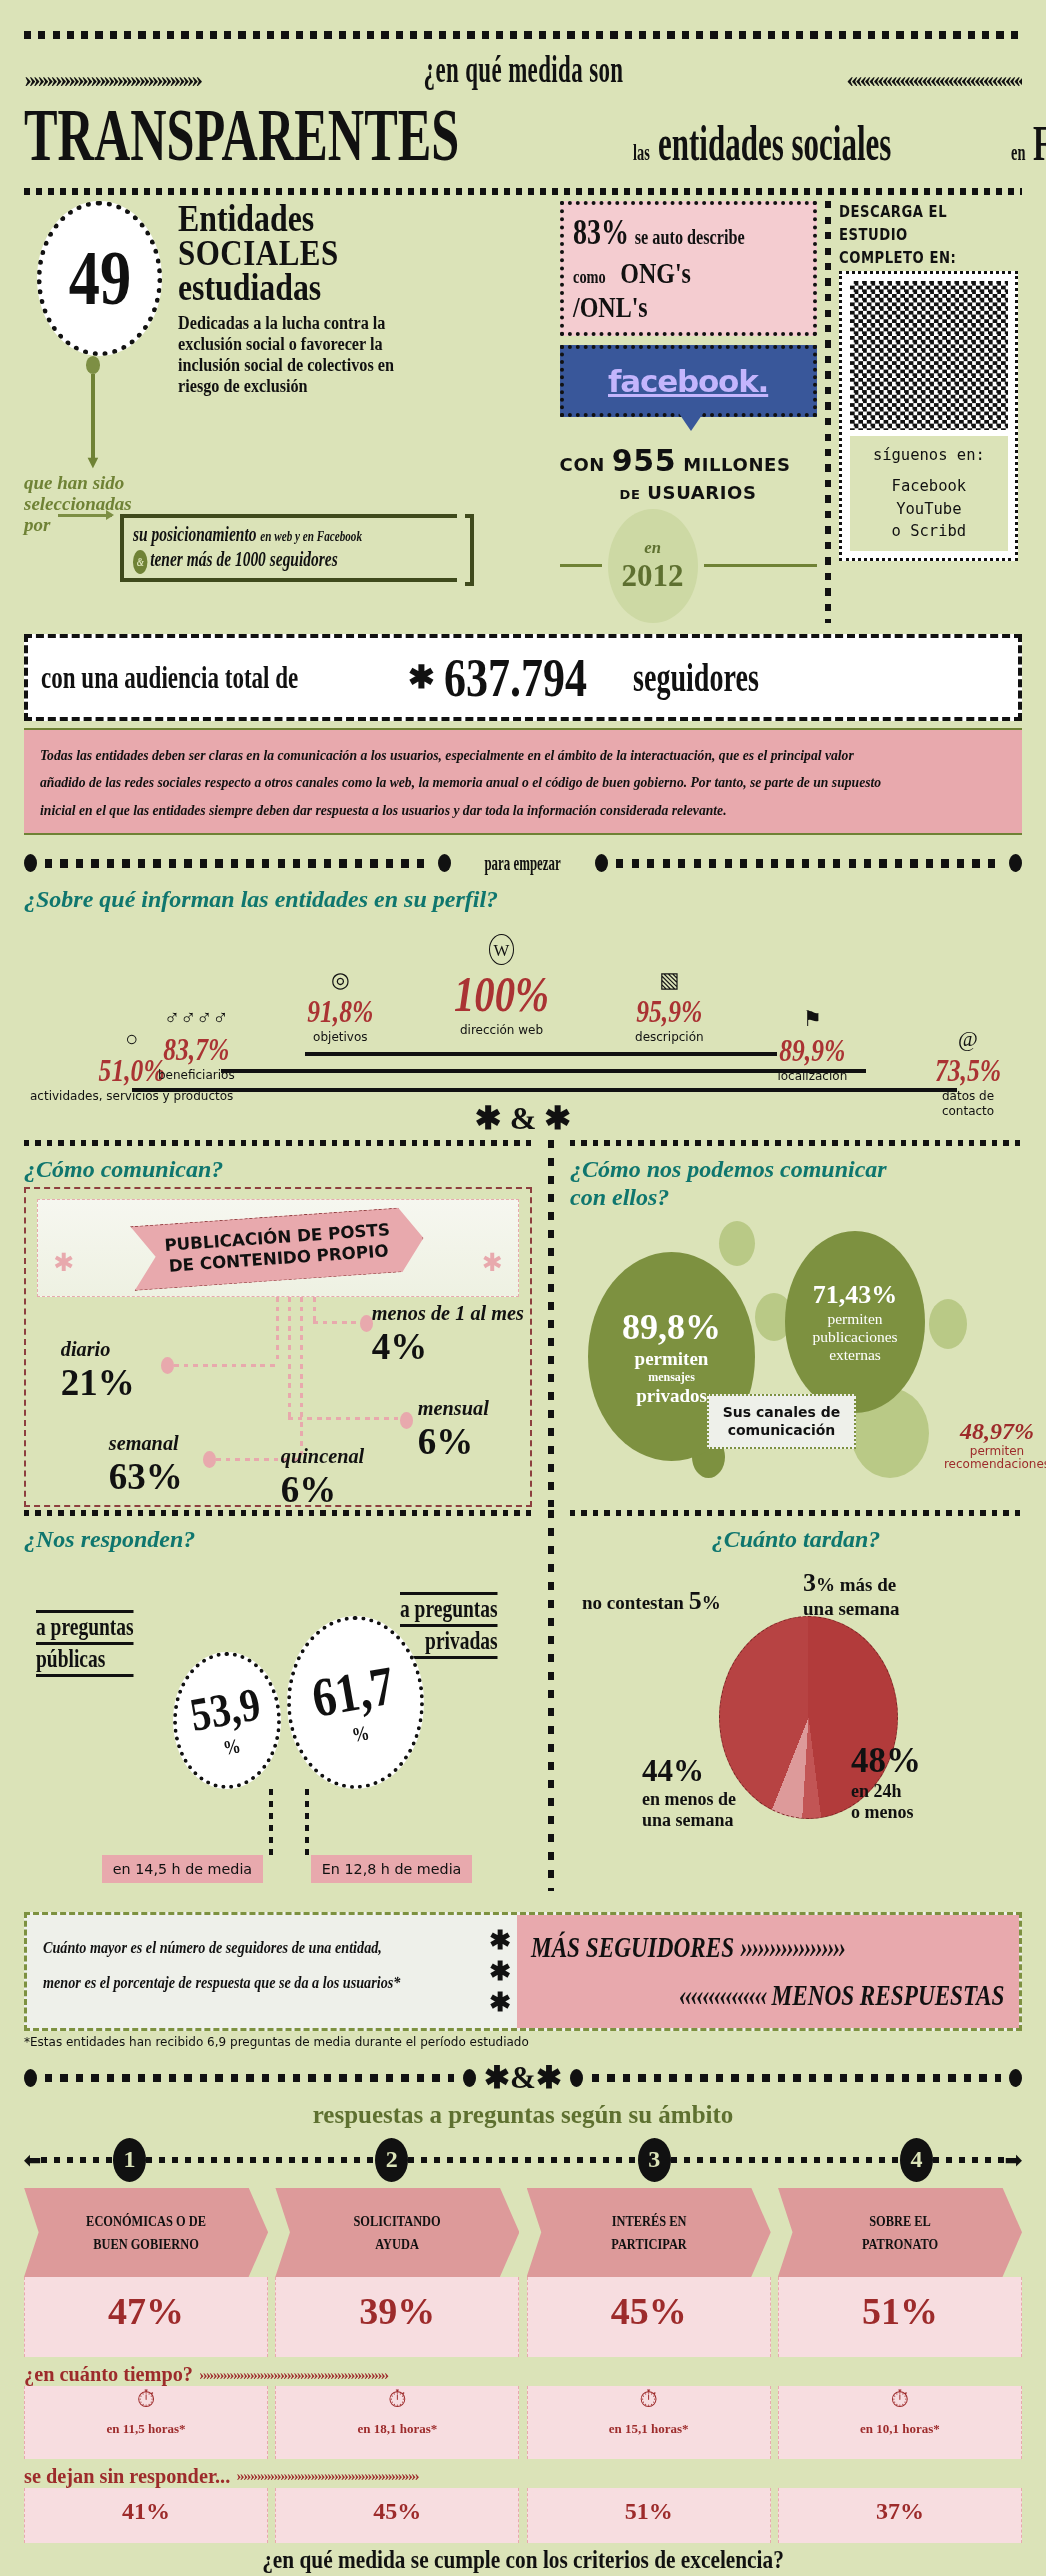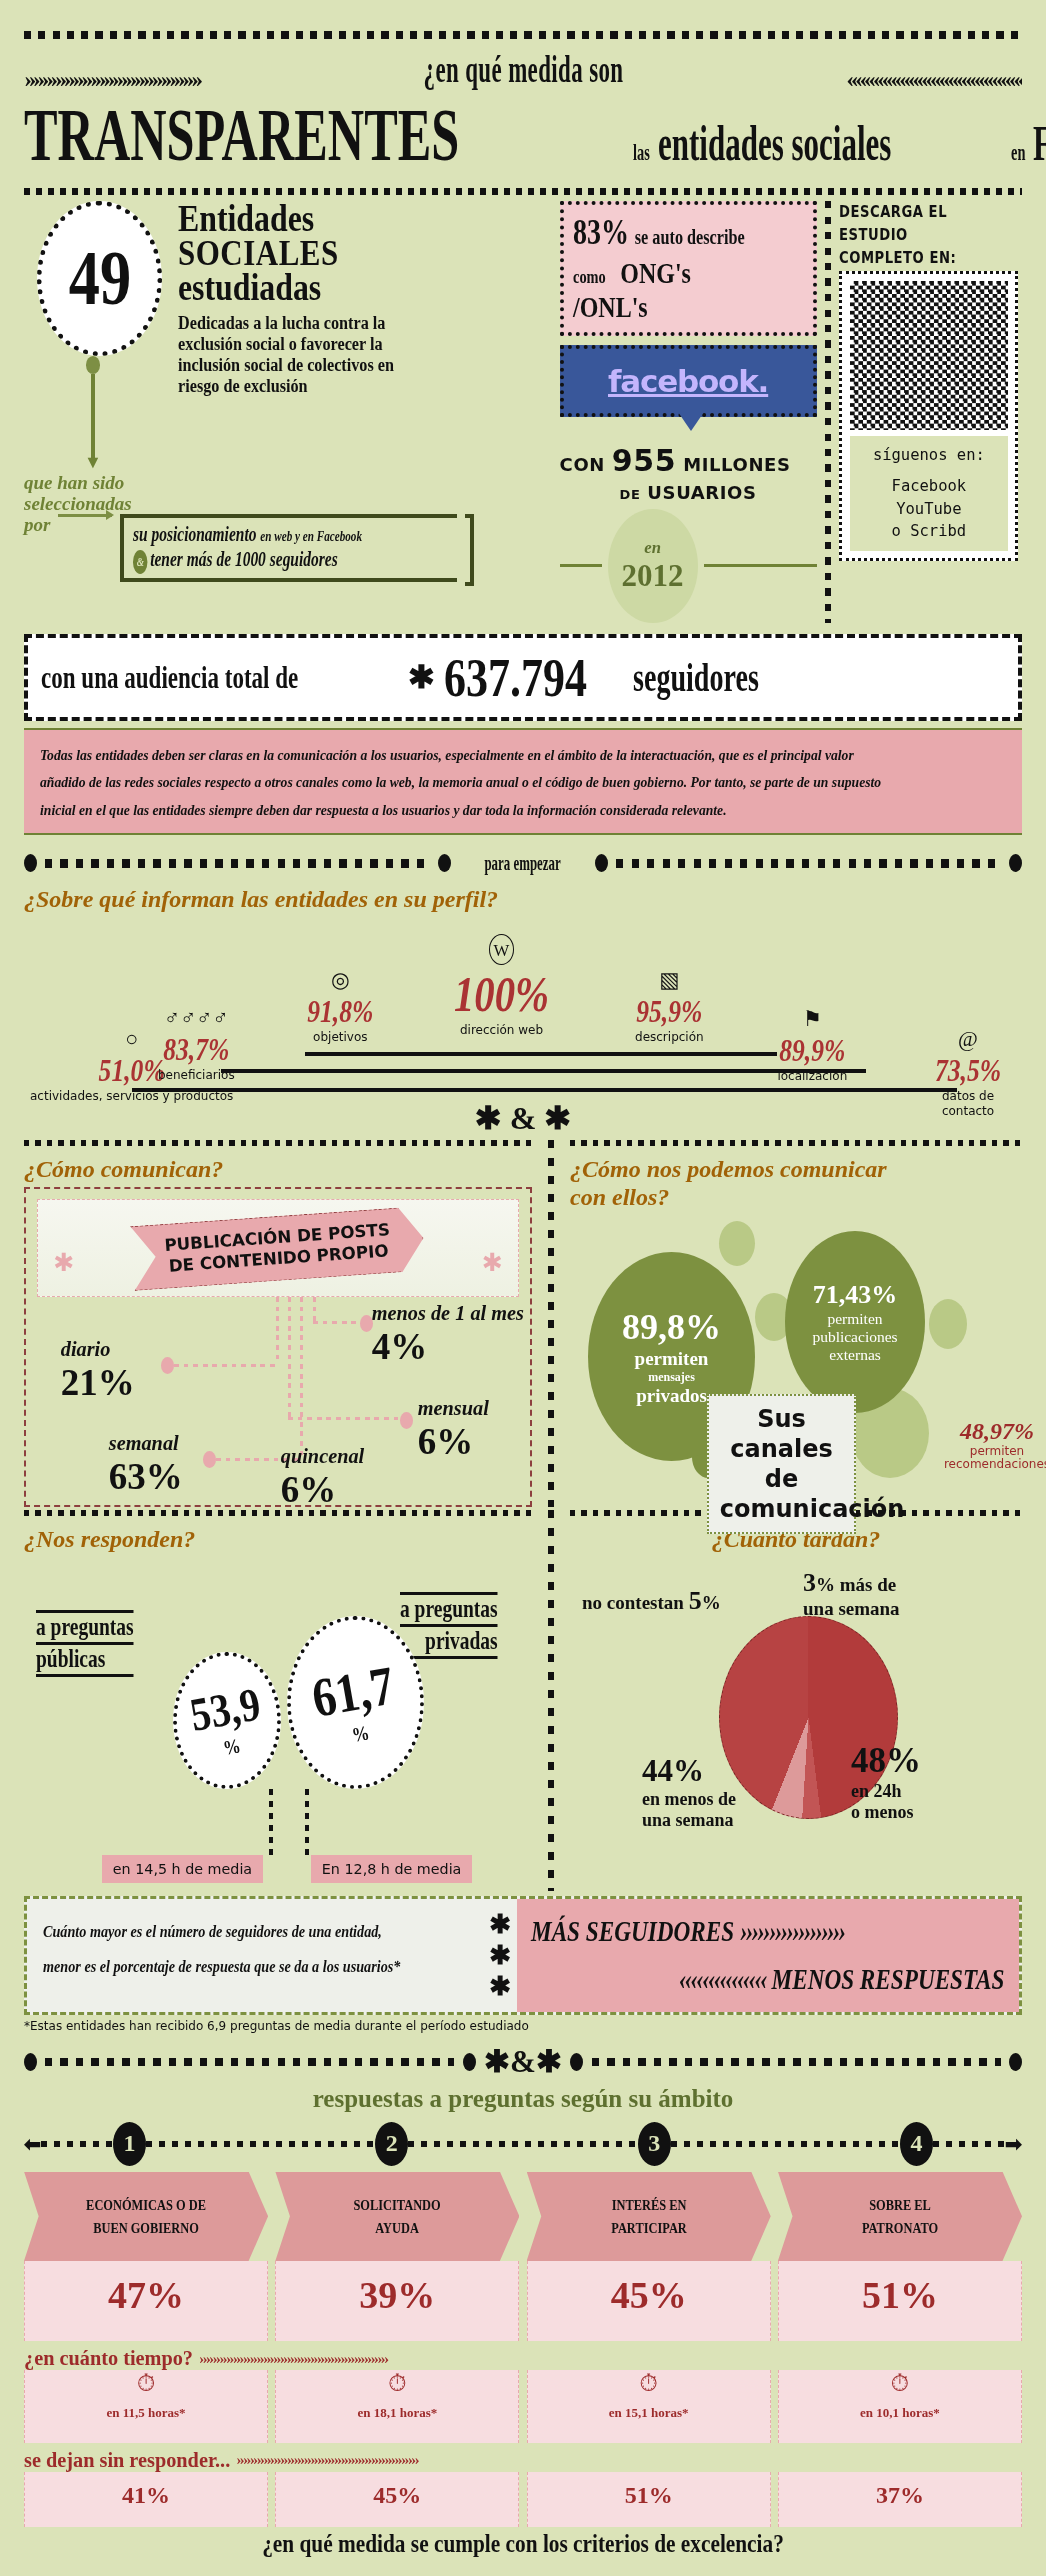--- a/index.html
+++ b/index.html
@@ -79,21 +79,21 @@
   .aud-r { font-size:39px; font-weight:bold; transform:scaleX(0.72); transform-origin:left center; white-space:nowrap;}
 
   .note { background:#e8a9ad; border-top:2.4px solid #6f8235; border-bottom:2.4px solid #6f8235; padding:10.8px 15.5px; margin-top:7.2px;}
   .note p { font-style:italic; font-weight:bold; font-size:15.5px; line-height:1.75; transform:scaleX(0.88); transform-origin:left center; }
 
   
   .pe { display:flex; align-items:center; gap:8.4px; margin-top:15.5px; }
   .pe-line { flex:1; height:8.4px; background-image:repeating-linear-gradient(to right,#111 0 7.2px,transparent 7.2px 15.5px); }
   .pe-dot { width:13px;height:18px;border-radius:50%;background:#111;}
   .pe-t { font-size:21.5px; font-weight:bold; transform:scaleX(0.6); white-space:nowrap; }
-  .sec-h { font-family:"Liberation Serif",serif; font-style:italic; font-weight:bold; color:#a16207; font-size:24px; margin:9.6px 0 3.6px;}
+  .sec-h { font-family:"Liberation Serif",serif; font-style:italic; font-weight:bold; color:#0f766e; font-size:24px; margin:9.6px 0 3.6px;}
 
   
   .prof { position:relative; height:179px; }
   .pitem { position:absolute; text-align:center; }
   .picon { font-size:21.5px; }
   .ppct { font-size:32px; font-weight:bold; font-style:italic; color:#a33; transform:scaleX(0.8);}
   .plab { font-family:"DejaVu Sans",sans-serif; font-size:12px; line-height:1.2; }
   .connector { position:absolute; height:3.6px; background:#111; }
 
   .amp-sep { text-align:center; font-size:32px; font-weight:bold; margin:3.6px 0; }
@@ -117,21 +117,21 @@
   .fline { position:absolute; background-image:repeating-linear-gradient(to right,#e8a9ad 0 4.8px,transparent 4.8px 9.6px); height:3px;}
   .fvline { position:absolute; background-image:repeating-linear-gradient(to bottom,#e8a9ad 0 4.8px,transparent 4.8px 9.6px); width:3px;}
 
   
   .bub-wrap { position:relative; height:281px; }
   .bub { position:absolute; border-radius:50%; background:#7d9140; color:#fff; display:flex;
          flex-direction:column; align-items:center; justify-content:center; text-align:center; }
   .bub .v { font-weight:bold; }
   .bub.light { background:#b9c986; }
   .canales { position:absolute; background:#eef0ea; border:2.4px dotted #7d9140; padding:8.4px 10.8px;
-             font-family:"DejaVu Sans",sans-serif; font-weight:bold; font-size:24px; text-align:center; color:#111; line-height:1.25;}
+             font-family:"DejaVu Sans",sans-serif; font-weight:bold; font-size:14px; text-align:center; color:#111; line-height:1.25;}
   .small-pct { position:absolute; text-align:center; color:#9d2b2b; }
   .small-pct .v { font-size:24px; font-weight:bold; font-style:italic; }
   .small-pct .l { font-size:12px; font-family:"DejaVu Sans",sans-serif; line-height:1.15; }
 
   
   .resp { position:relative; height:335px; }
   .ell { position:absolute; border-radius:50%; background:#fff; border:4.8px dotted #111;
          display:flex; align-items:center; justify-content:center; }
   .ell .v { font-size:47px; font-weight:bold; transform:rotate(-10deg) scaleX(0.85); }
   .ell .v small{ font-size:20.3px; display:block; text-align:center;}
@@ -140,21 +140,21 @@
   .media-box { background:#e8a9ad; padding:6px 10.8px; font-family:"DejaVu Sans",sans-serif; font-size:14.3px; }
 
   
   .pie-wrap { position:relative; height:311px; }
   .pie { position:absolute; width:179px; height:203px; border-radius:50%;
         background:conic-gradient(#b23b3b 0deg 172.8deg,#c25555 172.8deg 183.6deg,#dd9a9a 183.6deg 201.6deg,#b74343 201.6deg 360deg);
         border:1.8px dashed #7a2424;}
   .pie-lab { position:absolute; font-weight:bold; }
 
   
-  .quote-box { border:3px dashed #7d9140; background:#eef0ea; display:flex; margin-top:5px; }
+  .quote-box { border:3px dashed #7d9140; background:#eef0ea; display:flex; margin-top:21px; }
   .q-left { width:46%; padding:14.3px 15.5px; }
   .q-left p { font-style:italic; font-weight:bold; font-size:16.7px; line-height:2.1; transform:scaleX(0.85); transform-origin:left center;}
   .q-stars { display:flex; flex-direction:column; justify-content:space-around; font-size:26px; font-weight:bold; padding:9.6px 6px;}
   .q-right { flex:1; background:#e8a9ad; padding:15.5px 14.3px; }
   .q-r1 { font-size:29px; font-weight:bold; font-style:italic; transform:scaleX(0.8); transform-origin:left center; white-space:nowrap;}
   .q-r2 { font-size:29px; font-weight:bold; font-style:italic; transform:scaleX(0.8); transform-origin:right center; text-align:right; white-space:nowrap; margin-top:15.5px;}
   .foot-note { font-family:"DejaVu Sans",sans-serif; font-size:12px; margin-top:3.6px; }
 
   
   .amp2 { display:flex; align-items:center; gap:8.4px; margin-top:10.8px;}

